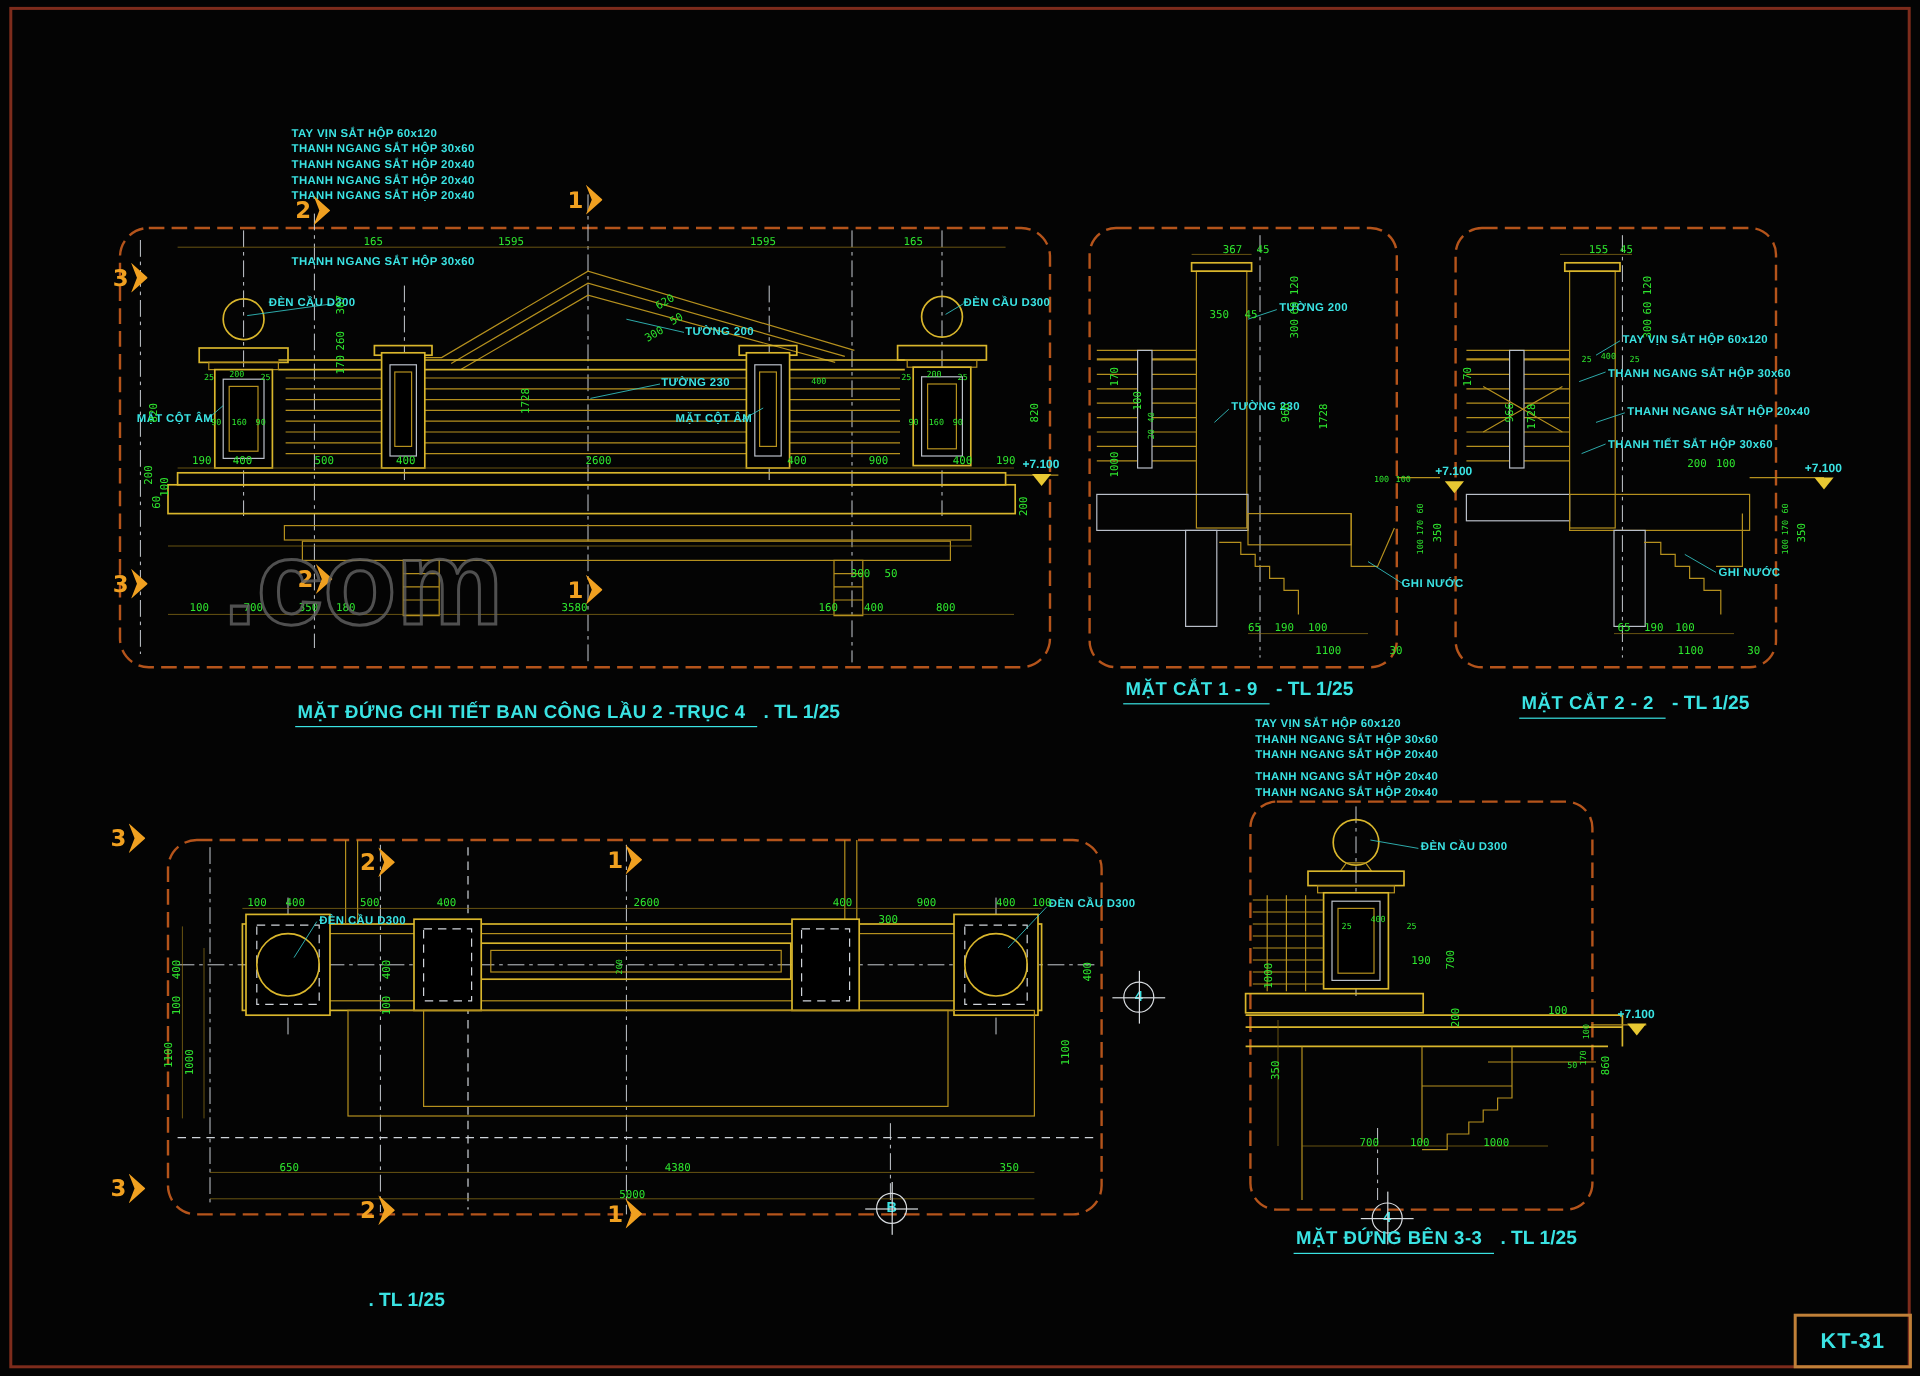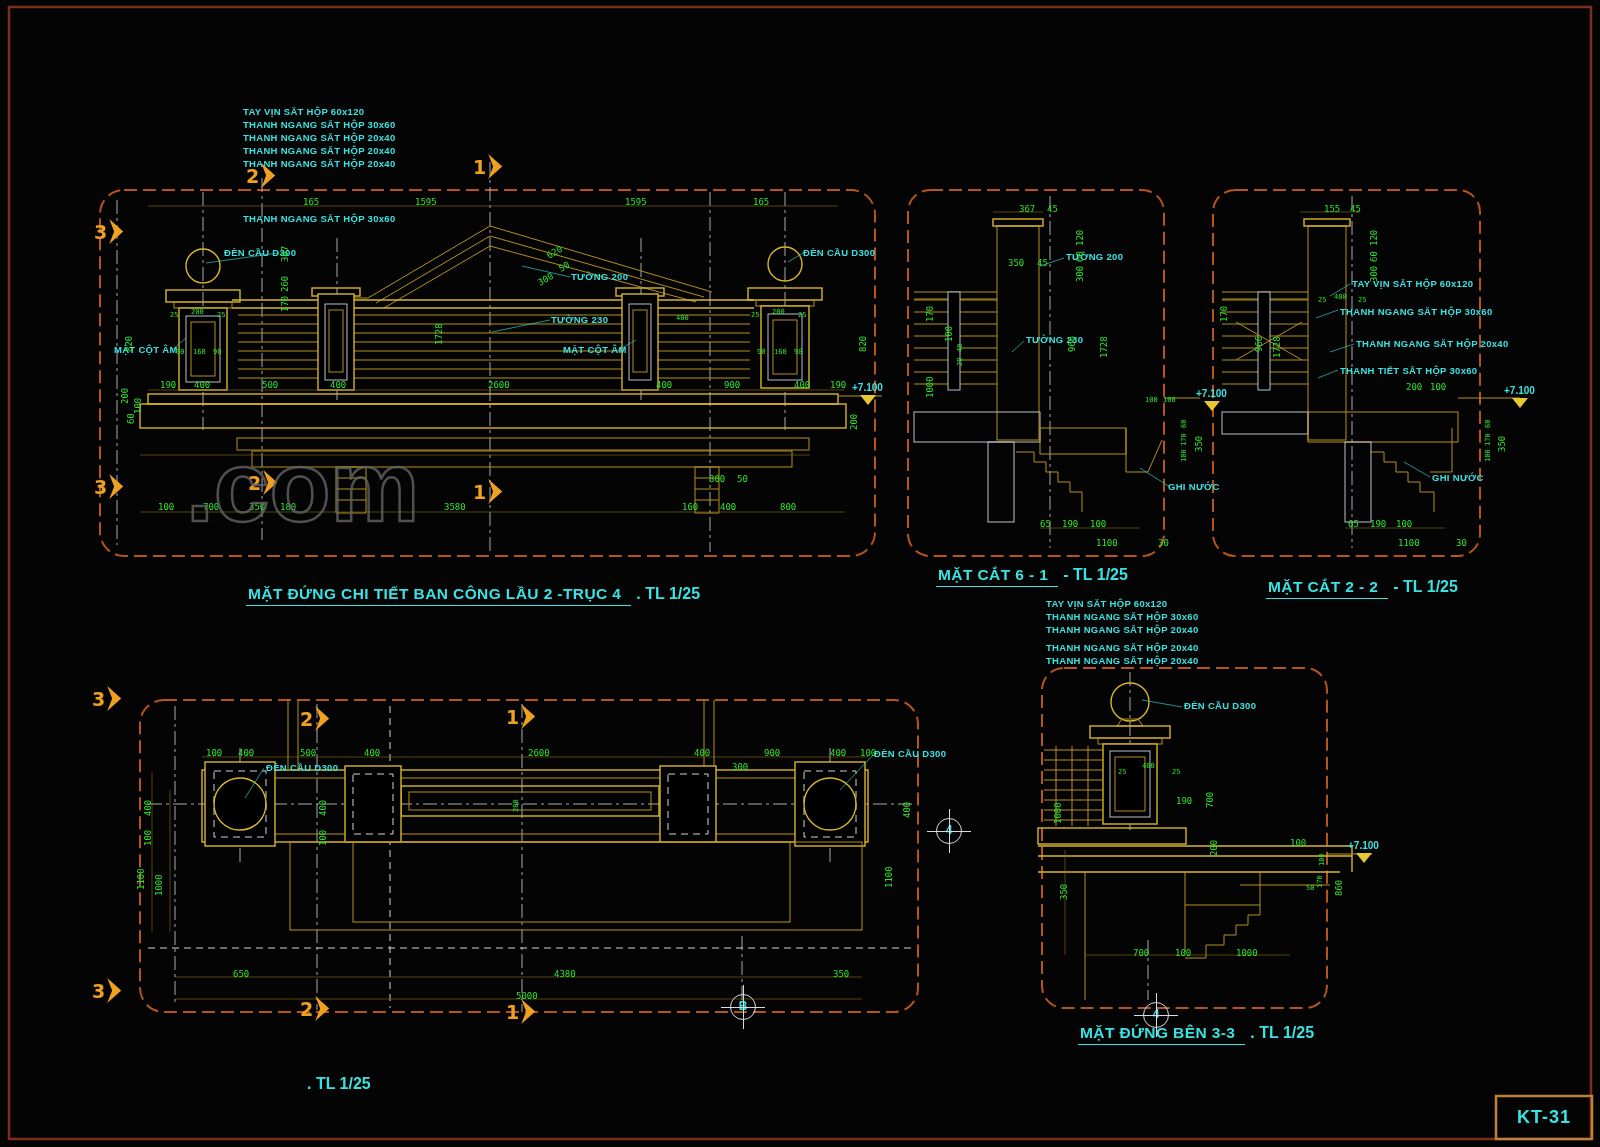--- a/index.html
+++ b/index.html
@@ -232,21 +232,21 @@
       <div class="ann dim" style="left: 330px; top: 380px;">400</div>
       <div class="ann dim" style="left: 488px; top: 380px;">2600</div>
       <div class="ann dim" style="left: 656px; top: 380px;">400</div>
       <div class="ann dim" style="left: 724px; top: 380px;">900</div>
       <div class="ann dim" style="left: 794px; top: 380px;">400</div>
       <div class="ann dim" style="left: 830px; top: 380px;">190</div>
       <div class="ann dim" style="left: 158px; top: 502px;">100</div>
       <div class="ann dim" style="left: 203px; top: 502px;">700</div>
       <div class="ann dim" style="left: 249px; top: 502px;">350</div>
       <div class="ann dim" style="left: 280px; top: 502px;">180</div>
-      <div class="ann dim" style="left: 444px; top: 502px;">3580</div>
+      <div class="ann dim" style="left: 468px; top: 502px;">3580</div>
       <div class="ann dim" style="left: 682px; top: 502px;">160</div>
       <div class="ann dim" style="left: 720px; top: 502px;">400</div>
       <div class="ann dim" style="left: 780px; top: 502px;">800</div>
       <div class="ann dim" style="left: 709px; top: 474px;">300</div>
       <div class="ann dim" style="left: 737px; top: 474px;">50</div>
       <div class="ann dim" style="left: 124px; top: 352px; transform: rotate(-90deg);">820</div>
       <div class="ann dim" style="left: 120px; top: 404px; transform: rotate(-90deg);">200</div>
       <div class="ann dim" style="left: 133px; top: 414px; transform: rotate(-90deg);">100</div>
       <div class="ann dim" style="left: 126px; top: 424px; transform: rotate(-90deg);">60</div>
       <div class="ann dim" style="left: 858px; top: 352px; transform: rotate(-90deg);">820</div>
@@ -401,21 +401,21 @@
       <div class="ann dim" style="left: 1053px; top: 824px; transform: rotate(-90deg);">1000</div>
       <div class="ann dim" style="left: 1133px; top: 948px;">700</div>
       <div class="ann dim" style="left: 1175px; top: 948px;">100</div>
       <div class="ann dim" style="left: 1236px; top: 948px;">1000</div>
       <div class="ann circ" style="left: 1143px; top: 1002px;">4</div>
       <div class="ann title" style="left: 246px; top: 585px;">
         <span class="ttext">MẶT ĐỨNG  CHI TIẾT BAN CÔNG LẦU 2 -TRỤC 4</span>
         <span class="tscale">. TL 1/25</span>
       </div>
       <div class="ann title" style="left: 936px; top: 566px;">
-        <span class="ttext">MẶT CẮT 6 - 1</span>
+        <span class="ttext">MẶT CẮT 1 - 9</span>
         <span class="tscale">- TL 1/25</span>
       </div>
       <div class="ann title" style="left: 1266px; top: 578px;">
         <span class="ttext">MẶT CẮT 2 - 2</span>
         <span class="tscale">- TL 1/25</span>
       </div>
       <div class="ann title" style="left: 302px; top: 1075px;">
         <span class="tscale">. TL 1/25</span>
       </div>
       <div class="ann title" style="left: 1078px; top: 1024px;">

